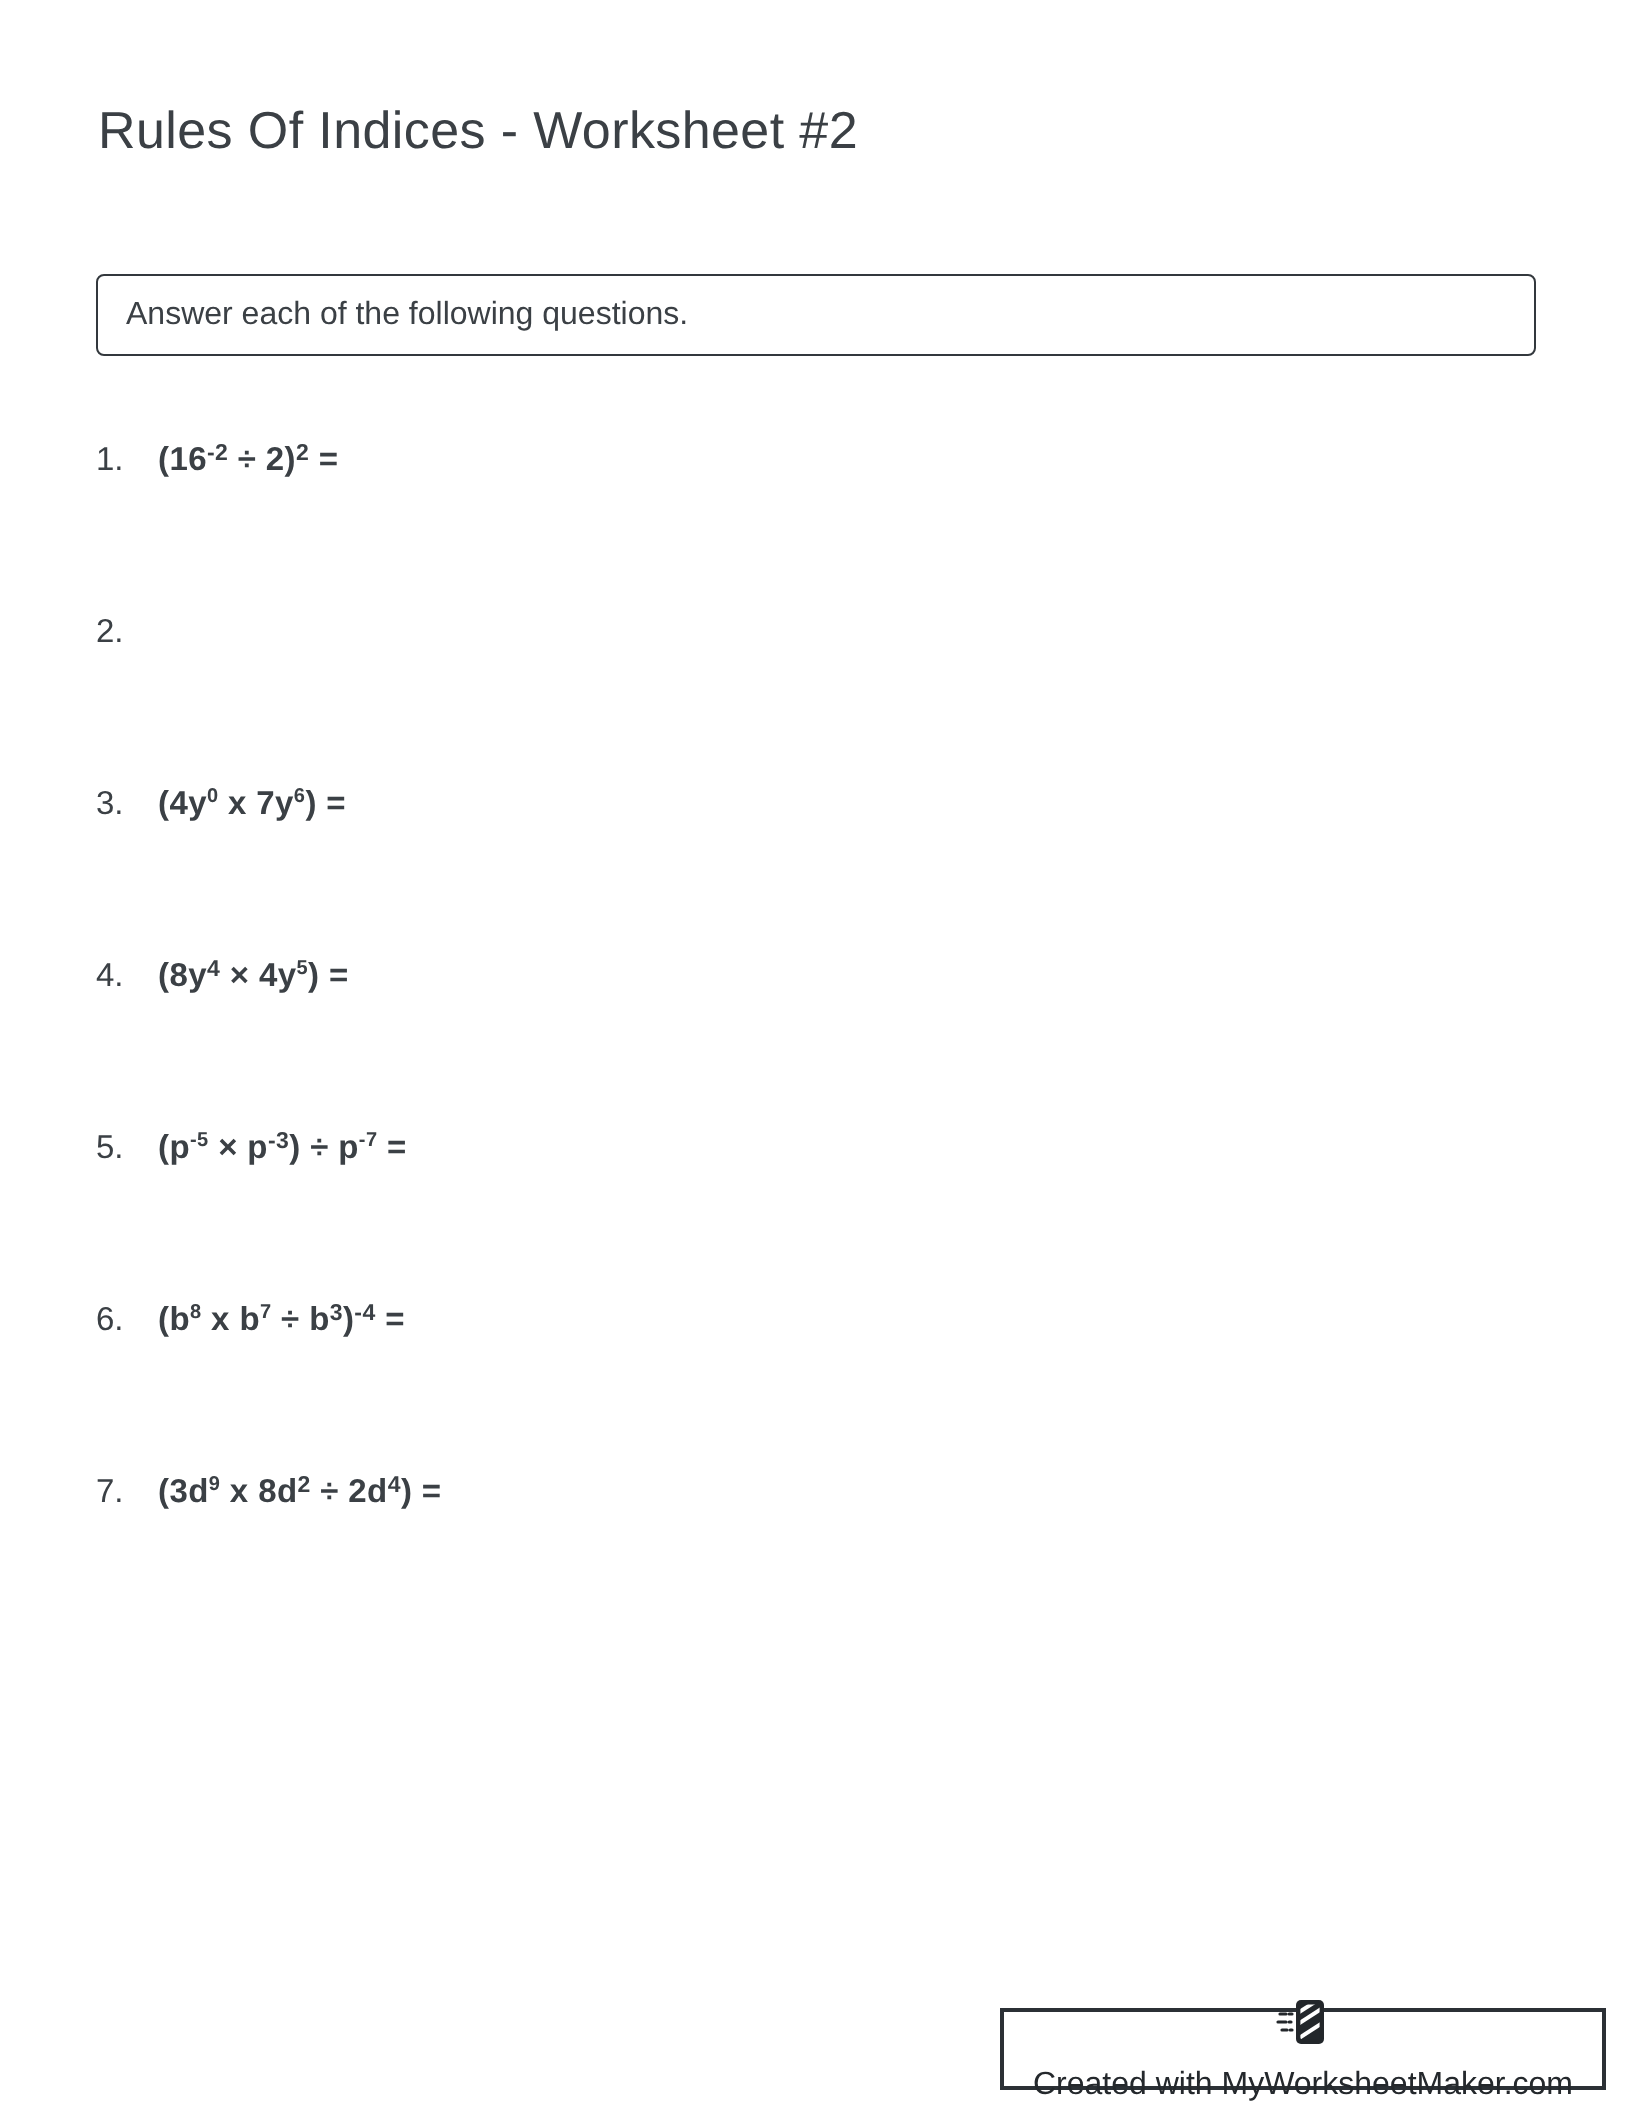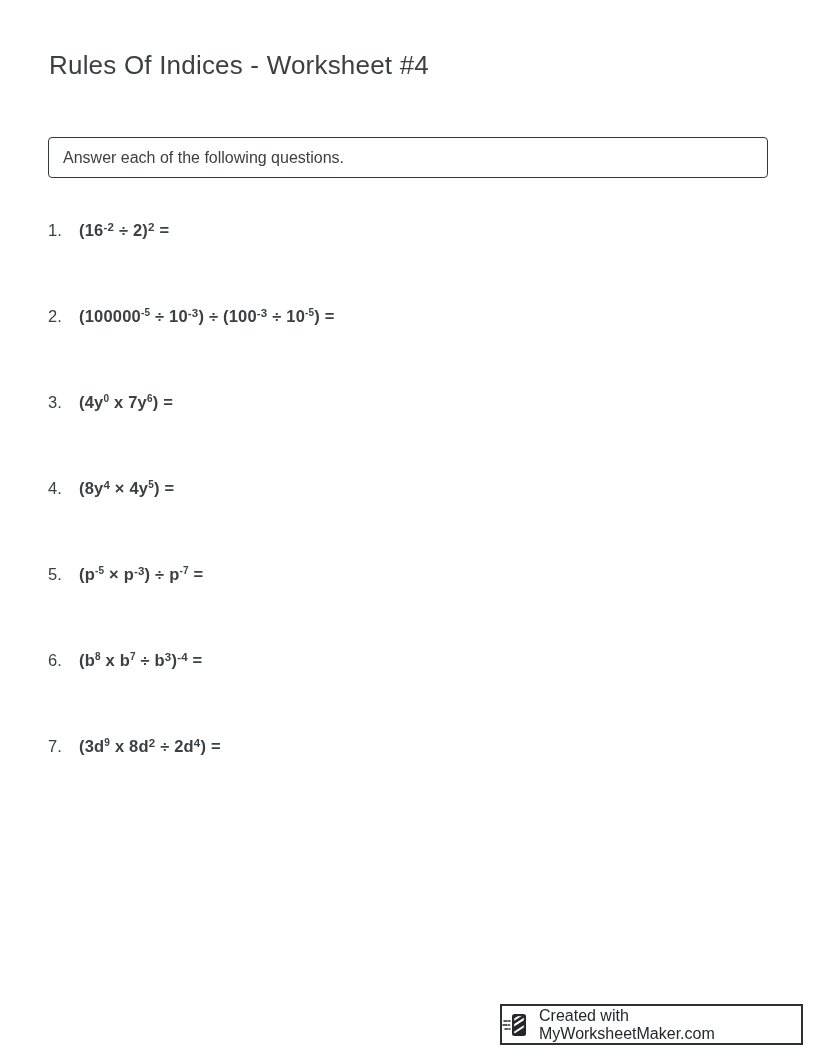--- a/index.html
+++ b/index.html
@@ -87,42 +87,42 @@
     width: 303px;
     height: 41px;
     border: 2px solid var(--footer-border);
     background: var(--background);
     display: flex;
     align-items: center;
     justify-content: center;
     gap: 9px;
     font-size: 16px;
     color: #24282c;
+    flex-direction: column;
   }
   .footer-logo { flex: 0 0 auto; display: block; }
 </style>
 </head>
 <body>
 
 <div class="page">
 
-  <h1 class="title">Rules Of Indices - Worksheet #4</h1>
+  <h1 class="title">Rules Of Indices - Worksheet #2</h1>
 
   <div class="instruction-box">
     <span>Answer each of the following questions.</span>
   </div>
 
   <div class="questions">
       <div class="question-row">
         <span class="question-number">1.</span>
         <span class="question-expression">(16<sup class="sup-b">-2</sup> ÷ 2)<sup class="sup-b">2</sup> =</span>
       </div>
       <div class="question-row">
         <span class="question-number">2.</span>
-        <span class="question-expression">(100000<sup class="sup-s">-5</sup> ÷ 10<sup class="sup-b">-3</sup>) ÷ (100<sup class="sup-b">-3</sup> ÷ 10<sup class="sup-s">-5</sup>) =</span>
       </div>
       <div class="question-row">
         <span class="question-number">3.</span>
         <span class="question-expression">(4y<sup class="sup-s">0</sup> x 7y<sup class="sup-s">6</sup>) =</span>
       </div>
       <div class="question-row">
         <span class="question-number">4.</span>
         <span class="question-expression">(8y<sup class="sup-b">4</sup> × 4y<sup class="sup-s">5</sup>) =</span>
       </div>
       <div class="question-row">

